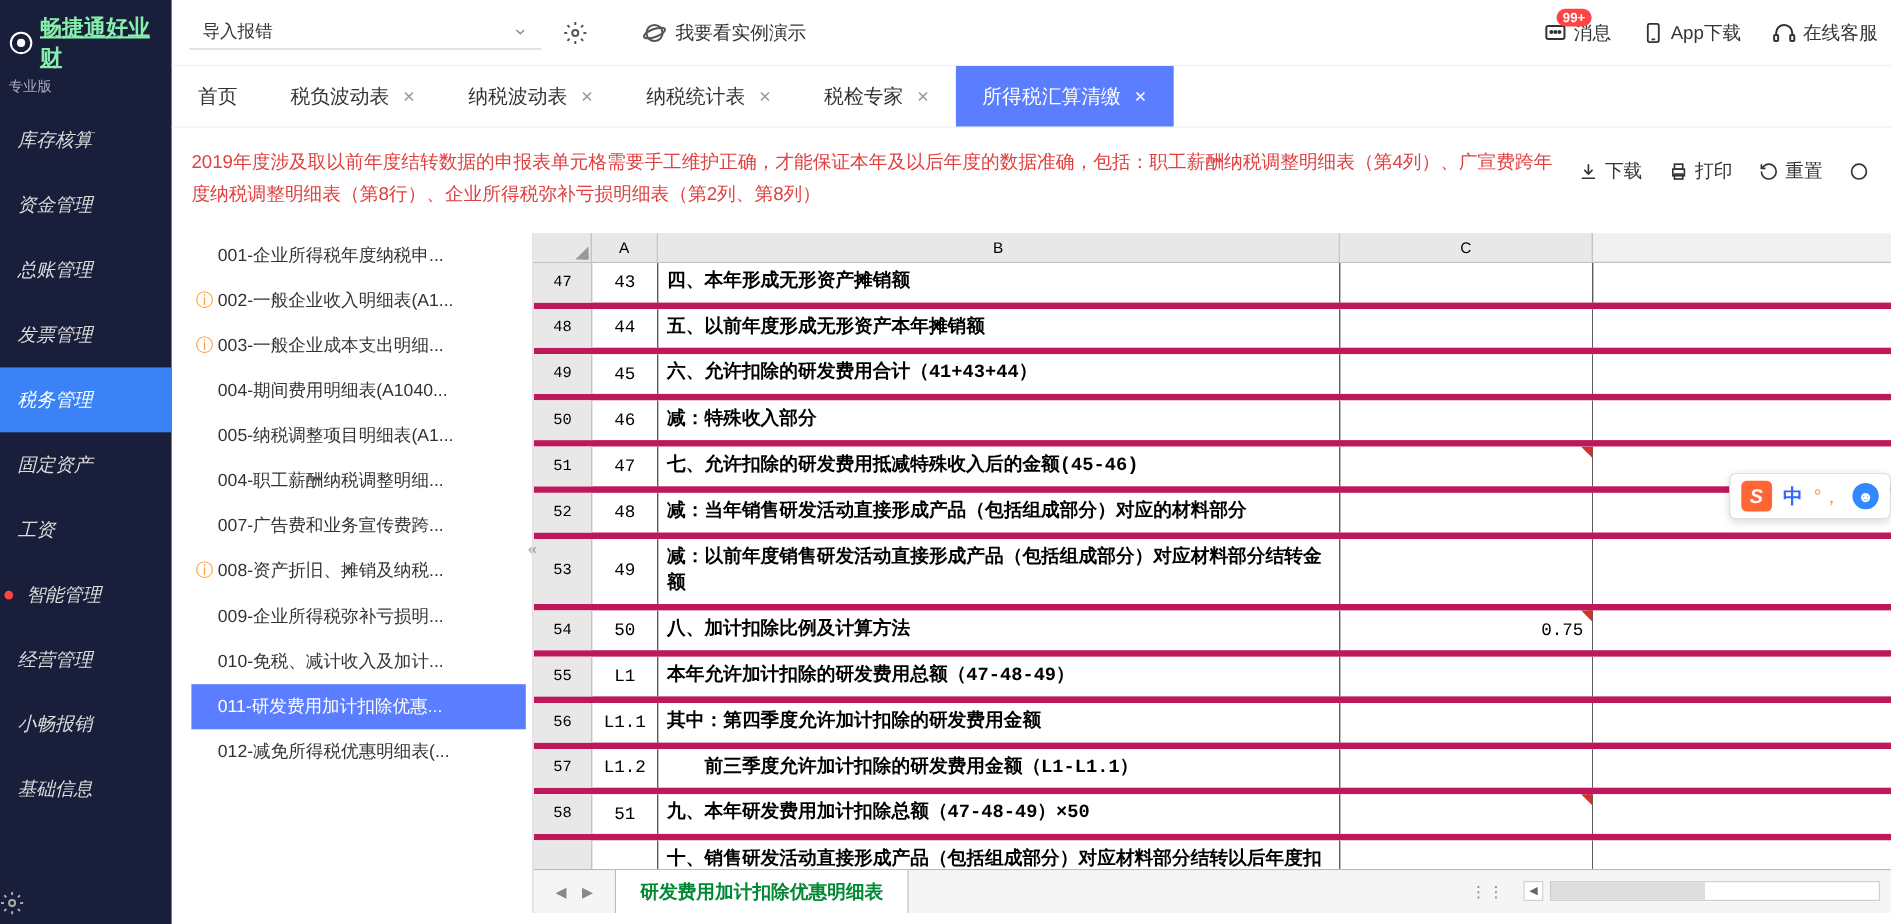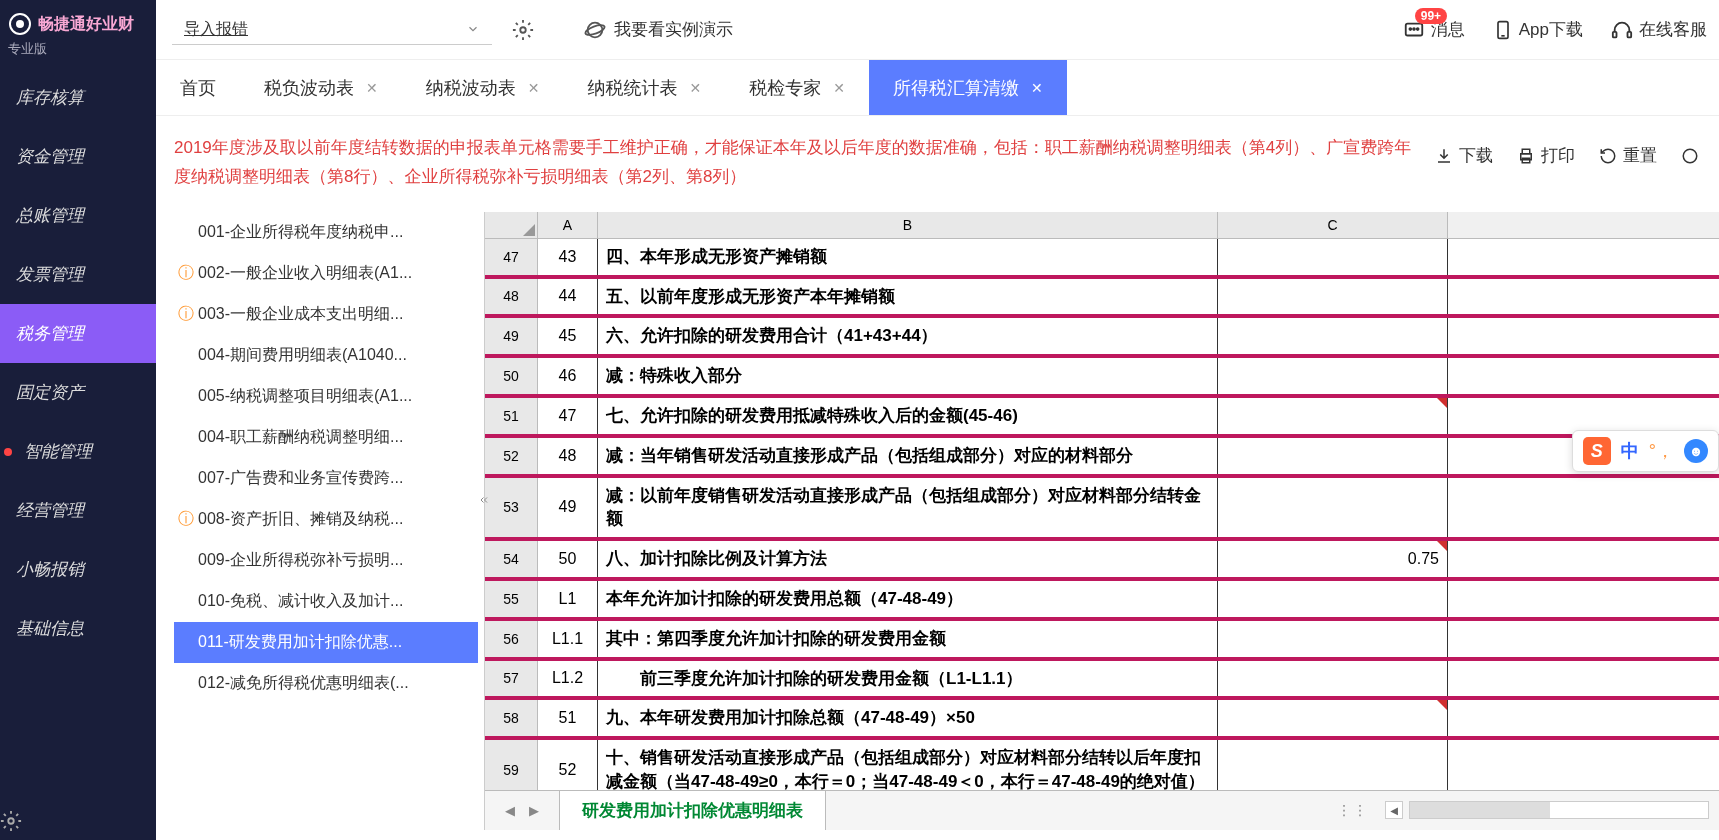--- a/index.html
+++ b/index.html
@@ -1,32 +1,32 @@
 <!DOCTYPE html>
 <html><head>
 <meta charset="utf-8">
 <style>
 * { margin: 0; padding: 0; box-sizing: border-box; }
 body { font-family: "Microsoft YaHei", sans-serif; font-size: 14px; background: #fff; overflow: hidden; width: 1719px; height: 840px; position: relative; }
 
 .sidebar { position: absolute; left: 0; top: 0; width: 156px; height: 840px; background: #191e3a; color: #fff; }
 .sidebar-header { display: flex; align-items: center; padding: 12px 8px 4px; gap: 6px; }
 .sidebar-logo { width: 24px; height: 24px; }
-.sidebar-title { font-size: 16px; font-weight: bold; color: #f9a8d4; }
+.sidebar-title { font-size: 20px; font-weight: bold; color: #86efac; text-decoration: underline; }
 .sidebar-edition { font-size: 13px; color: #aab; padding: 0 0 10px 8px; }
 .sidebar-items { }
 .sidebar-item { padding: 18px 16px; font-size: 17px; color: #ddd; cursor: pointer; display: flex; align-items: center; gap: 8px; font-style: italic; }
-.sidebar-item.active { background: #8b5cf6; color: #fff; }
+.sidebar-item.active { background: #3b82f6; color: #fff; }
 .sidebar-item.smart::before { content: ""; width: 8px; height: 8px; background: #ff4444; border-radius: 50%; display: inline-block; margin-left: -12px; margin-right: 4px; }
 .sidebar-gear { position: absolute; bottom: 0; left: 0; width: 156px; text-align: center; padding: 8px 0; }
 
 .main { position: absolute; left: 156px; top: 0; right: 0; height: 840px; }
 
 .topbar { height: 60px; display: flex; align-items: center; padding: 0 12px 0 16px; border-bottom: 1px solid #eee; }
-.breadcrumb-input { display: flex; align-items: center; gap: 0; padding: 4px 12px; border-bottom: 1px solid #ccc; width: 320px; color: #333; font-size: 16px; text-decoration: underline; }
+.breadcrumb-input { display: flex; align-items: center; gap: 0; padding: 4px 12px; border-bottom: 1px solid #ccc; width: 320px; color: #333; font-size: 16px; }
 .chev-down { color: #888; margin-left: auto; }
 .gear { margin-left: 20px; color: #555; }
 .demo-link { margin-left: 50px; display: flex; align-items: center; gap: 8px; color: #333; font-size: 17px; }
 .spacer { flex: 1; }
 .topbar-action { display: flex; align-items: center; gap: 6px; margin-left: 28px; font-size: 17px; color: #333; cursor: pointer; position: relative; }
 .badge { position: absolute; top: -10px; left: 12px; background: #ff4444; color: #fff; font-size: 12px; padding: 1px 6px; border-radius: 10px; font-weight: bold; }
 
 .tabs { display: flex; align-items: stretch; border-bottom: 1px solid #eee; height: 56px; }
 .tab { display: flex; align-items: center; padding: 0 24px; font-size: 18px; color: #333; cursor: pointer; gap: 8px; }
 .tab.active { background: #5b7dff; color: #fff; }
@@ -48,21 +48,21 @@
 .form-item .q-icon { position: absolute; left: 4px; color: #ff9933; }
 
 .sheet-area { flex: 1; display: flex; flex-direction: column; border-left: 1px solid #ccc; }
 .sheet-header { display: flex; background: #f0f0f0; border-bottom: 1px solid #bbb; }
 .sh-corner { width: 53px; border-right: 1px solid #bbb; background: #e8e8e8; height: 26px; position: relative; }
 .sh-corner::after { content: ""; position: absolute; right: 2px; bottom: 2px; border: 6px solid transparent; border-right-color: #999; border-bottom-color: #999; }
 .sh-col { border-right: 1px solid #bbb; text-align: center; height: 26px; line-height: 26px; font-size: 14px; background: #e8e8e8; }
 .sh-col-a { width: 60px; } .sh-col-b { width: 620px; } .sh-col-c { width: 230px; }
 
 .sheet-body { flex: 1; overflow: auto; }
-.sheet-row { display: flex; border-bottom: 4px solid #be185d; min-height: 34px; background: #fff; }
+.sheet-row { display: flex; border-bottom: 6px solid #be185d; min-height: 34px; background: #fff; font-family: Liberation Mono, monospace; }
 .sr-num { width: 53px; background: #e8e8e8; border-right: 1px solid #bbb; text-align: center; font-size: 14px; display: flex; align-items: center; justify-content: center; }
 .sr-a { width: 60px; border-right: 1px solid #333; text-align: center; font-size: 16px; display: flex; align-items: center; justify-content: center; }
 .sr-b { width: 620px; border-right: 1px solid #333; font-size: 17px; font-weight: bold; display: flex; align-items: center; padding: 6px 8px; line-height: 1.4; }
 .sr-c { width: 230px; border-right: 1px solid #333; text-align: right; font-size: 16px; display: flex; align-items: center; justify-content: flex-end; padding: 0 8px; position: relative; }
 .cell-flag { position: absolute; top: 0; right: 0; border: 5px solid transparent; border-top-color: #d03030; border-right-color: #d03030; }
 
 .sheet-tabs { display: flex; align-items: center; border-top: 1px solid #bbb; background: #f5f5f5; height: 40px; }
 .sheet-nav { display: flex; gap: 14px; padding: 0 20px; color: #888; }
 .sheet-nav span { cursor: pointer; font-size: 13px; }
 .sheet-tab-name { background: #fff; color: #008833; font-weight: bold; padding: 8px 22px; border: 1px solid #bbb; border-bottom: none; border-top: none; font-size: 17px; }
@@ -92,20 +92,21 @@
     <span class="sidebar-title">畅捷通好业财</span>
   </div>
   <div class="sidebar-edition">专业版</div>
   <div class="sidebar-items" id="sidebar-items">
       <div class="sidebar-item">库存核算</div>
       <div class="sidebar-item">资金管理</div>
       <div class="sidebar-item">总账管理</div>
       <div class="sidebar-item">发票管理</div>
       <div class="sidebar-item active">税务管理</div>
       <div class="sidebar-item">固定资产</div>
+      <div class="sidebar-item">工资</div>
       <div class="sidebar-item smart">智能管理</div>
       <div class="sidebar-item">经营管理</div>
       <div class="sidebar-item">小畅报销</div>
       <div class="sidebar-item">基础信息</div>
     </div>
   <div class="sidebar-gear">
     <svg width="22" height="22" viewBox="0 0 24 24" fill="none" stroke="#aaa" stroke-width="2">
         <circle cx="12" cy="12" r="3"></circle>
         <path d="M12 1v3m0 16v3M4.2 4.2l2.1 2.1m11.4 11.4l2.1 2.1M1 12h3m16 0h3M4.2 19.8l2.1-2.1m11.4-11.4l2.1-2.1"></path>
       </svg>

